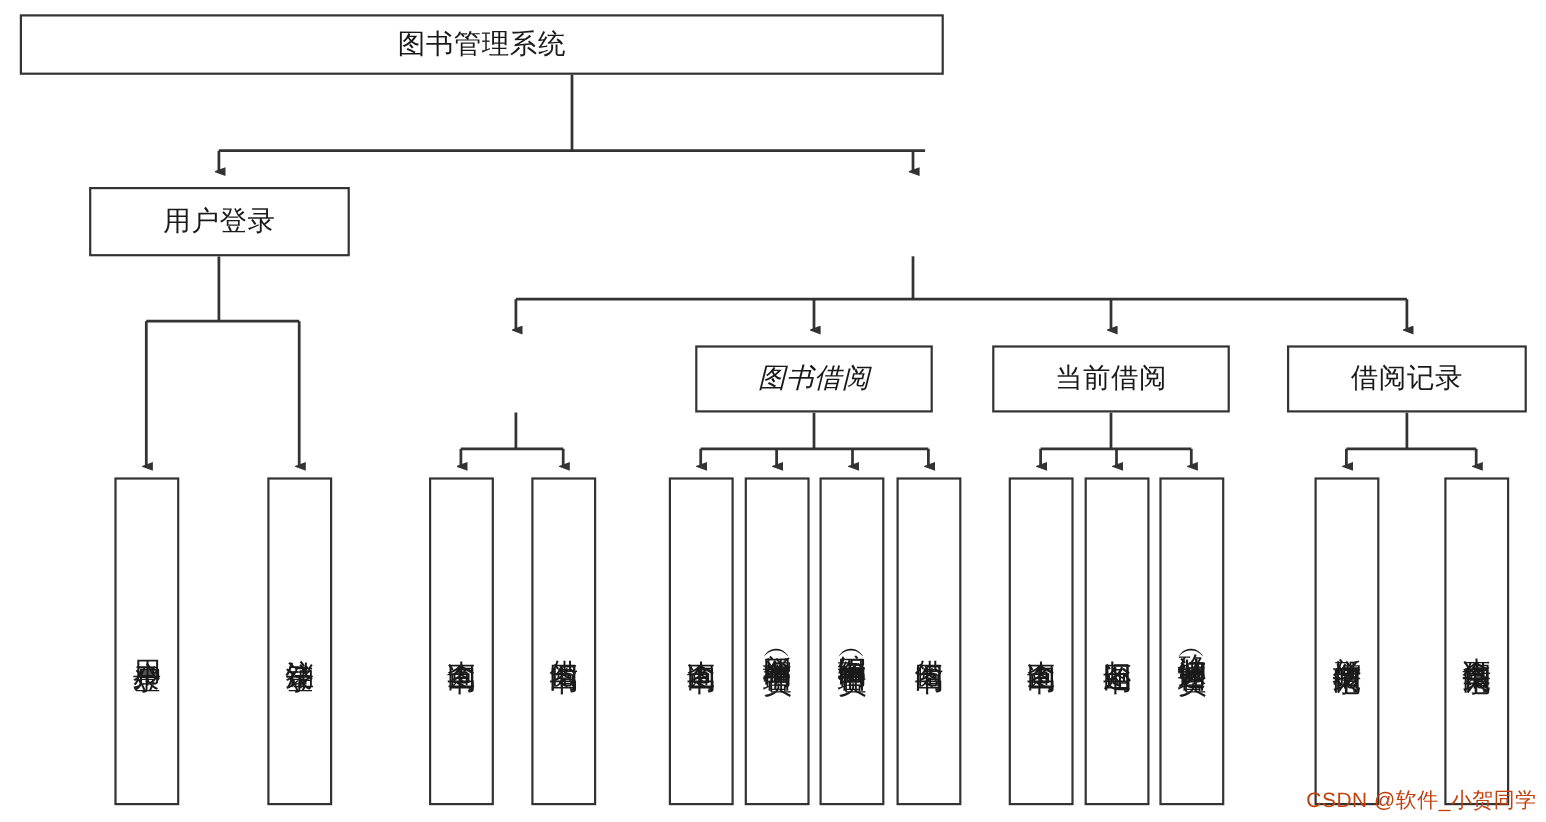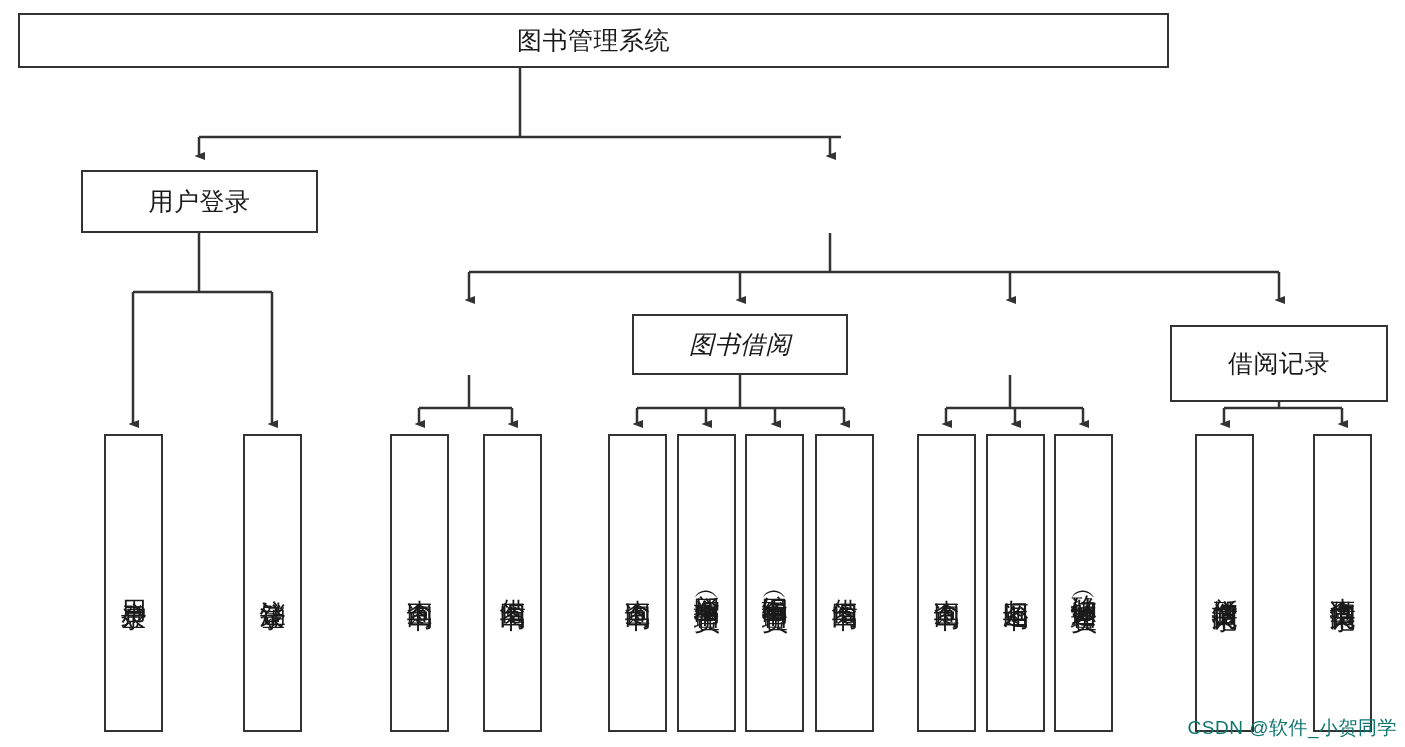--- a/index.html
+++ b/index.html
@@ -54,21 +54,21 @@
     font-size: 26px;
     line-height: 1.05;
     letter-spacing: 2px;
     white-space: nowrap;
   }
   .watermark {
     position: absolute;
     right: 8px;
     bottom: 6px;
     font-size: 19px;
-    color: #0f766e;
+    color: #c2410c;
     letter-spacing: 0.5px;
     z-index: 5;
     white-space: nowrap;
   }
 </style>
 </head>
 <body>
 
 <div id="canvas">
 
@@ -115,32 +115,35 @@
       <path d="M1015,408 L1015,424" marker-end="url(#arrow)"></path>
       <path d="M1083,408 L1083,424" marker-end="url(#arrow)"></path>
 
       <path d="M1279,375 L1279,408"></path>
       <path d="M1224,408 L1342,408"></path>
       <path d="M1224,408 L1224,424" marker-end="url(#arrow)"></path>
       <path d="M1342,408 L1342,424" marker-end="url(#arrow)"></path>
     </g>
   </svg>
 
-  <div class="node node-root" style="left:18px; top:13px; width:1151px; height:55px;">
+  <div class="node node-root" style="left:18px; top:13px; width:840px; height:55px;">
     <span class="lbl">图书管理系统</span>
   </div>
 
   <div class="node node-l2" style="left:81px; top:170px; width:237px; height:63px;">
     <span class="lbl">用户登录</span>
   </div>
 
   <div class="node node-l3" style="left:632px; top:314px; width:216px; height:61px;font-style:italic;">
     <span class="lbl">图书借阅</span>
   </div>
-  <div class="node node-l3" style="left:1170px; top:314px; width:218px; height:77px;margin-top:11px;">
+  <div class="node node-l3" style="left:902px; top:314px; width:216px; height:61px;">
+    <span class="lbl">当前借阅</span>
+  </div>
+  <div class="node node-l3" style="left:1170px; top:314px; width:218px; height:61px;">
     <span class="lbl">借阅记录</span>
   </div>
 
   <div class="node node-leaf" style="left:104px; top:434px; width:59px; height:298px;">
     <span class="lbl">用户登录</span>
   </div>
   <div class="node node-leaf" style="left:243px; top:434px; width:59px; height:298px;">
     <span class="lbl">注销登录</span>
   </div>
 

